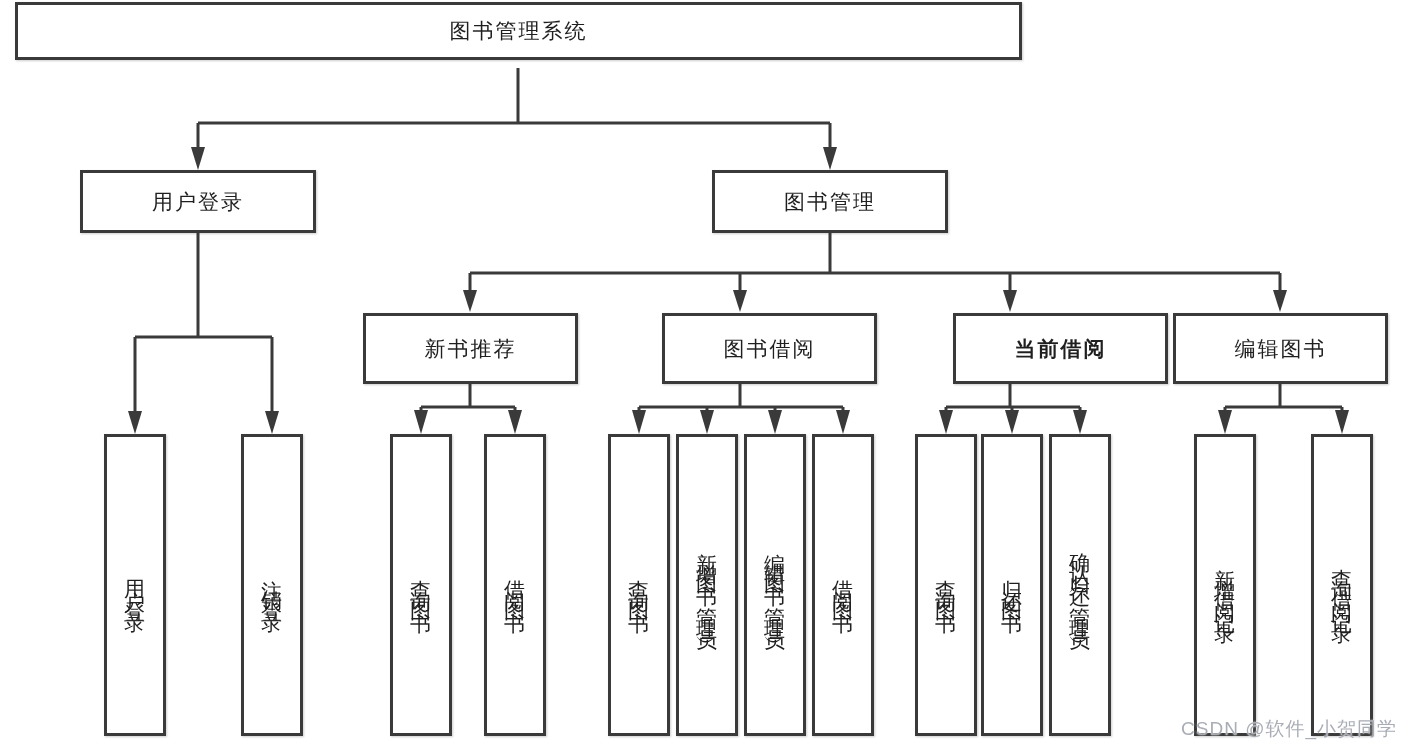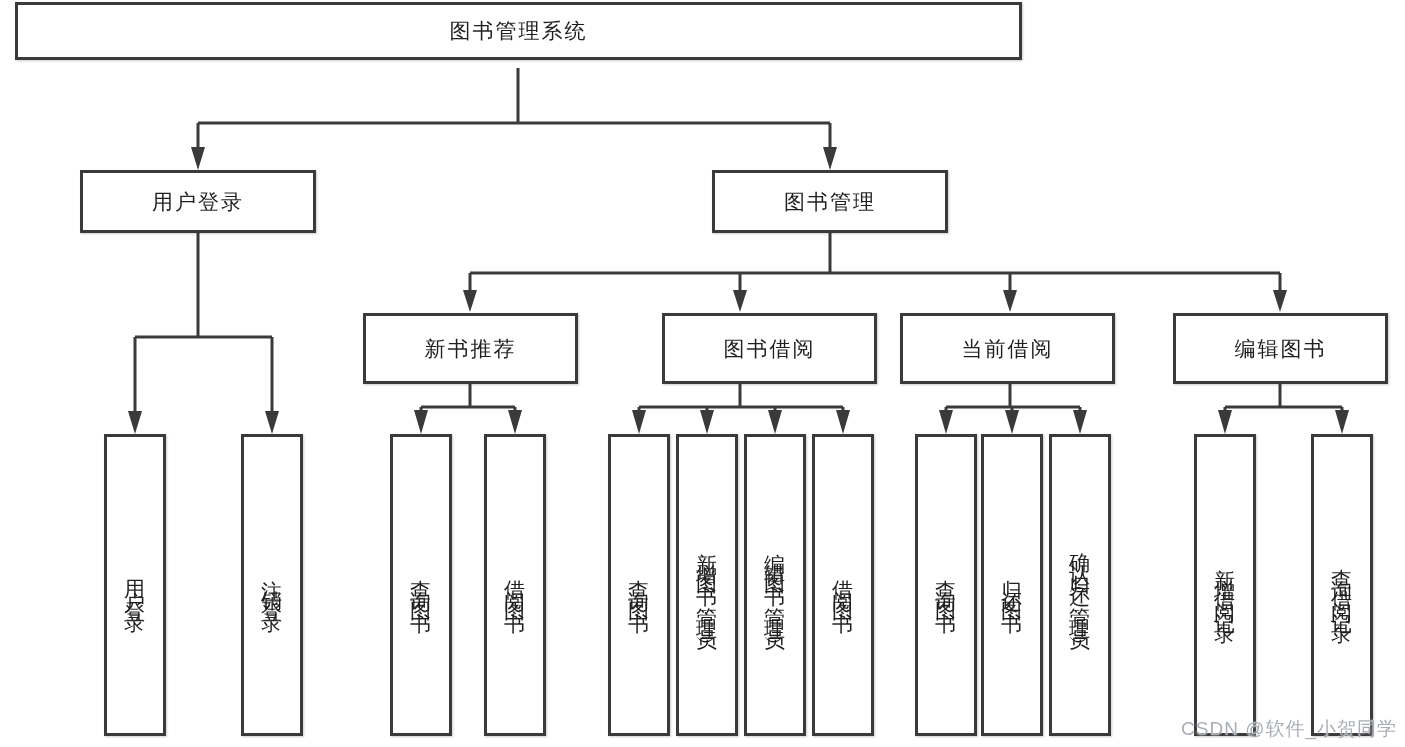--- a/index.html
+++ b/index.html
@@ -34,21 +34,21 @@
     color:var(--text);
     box-shadow:1px 1px 2px rgba(60,60,60,.25);
   }
   .hbox{
     font-size:21px;letter-spacing:2px;white-space:nowrap;
   }
   .root{left:15px;top:2px;width:1007px;height:58px;}
   .lvl2a{left:80px;top:170px;width:236px;height:63px;}
   .lvl2b{left:712px;top:170px;width:236px;height:63px;}
   .lvl3{top:313px;width:215px;height:71px;}
-  .l3a{left:363px;} .l3b{left:662px;} .l3c{left:900px;} .l3d{left:1173px;}
+  .l3a{left:363px;} .l3b{left:662px;} .l3c{left:953px;font-weight:bold;} .l3d{left:1173px;}
   .leaf{
     top:434px;width:62px;height:302px;
   }
   .leaf span{
     writing-mode:vertical-rl;
     text-orientation:mixed;
     font-size:21px;
     letter-spacing:11px;
     line-height:1;
     white-space:nowrap;

